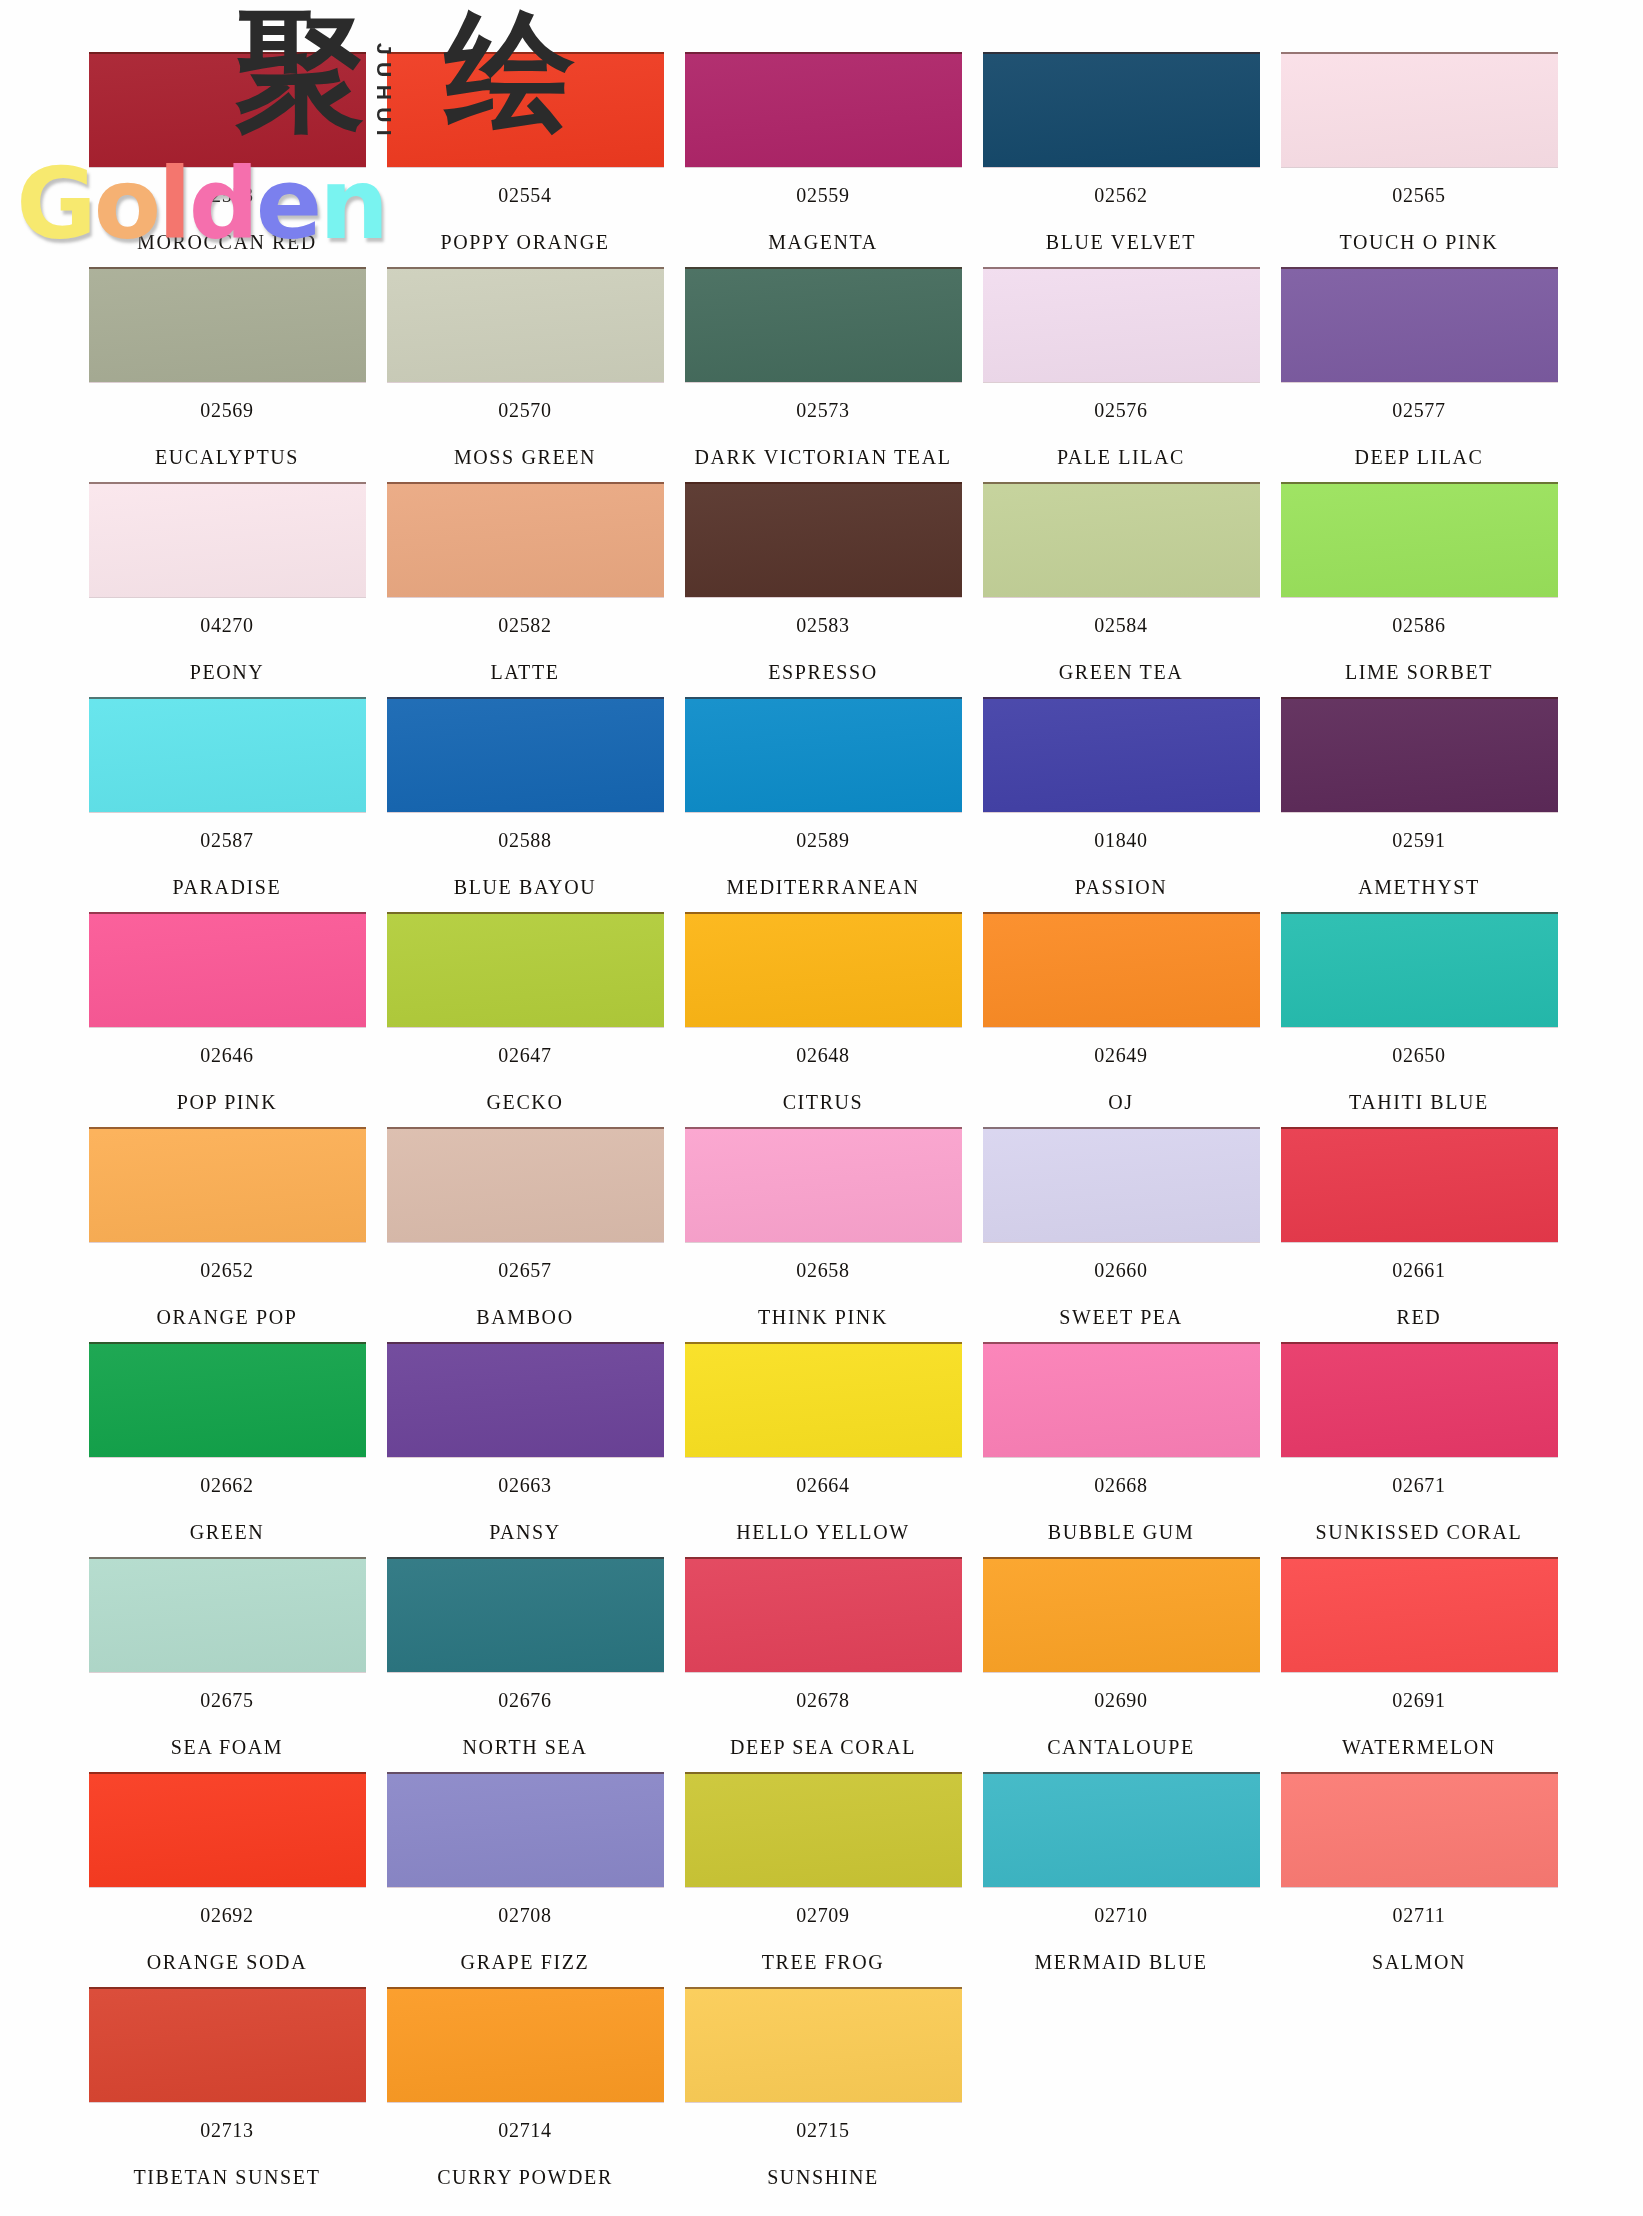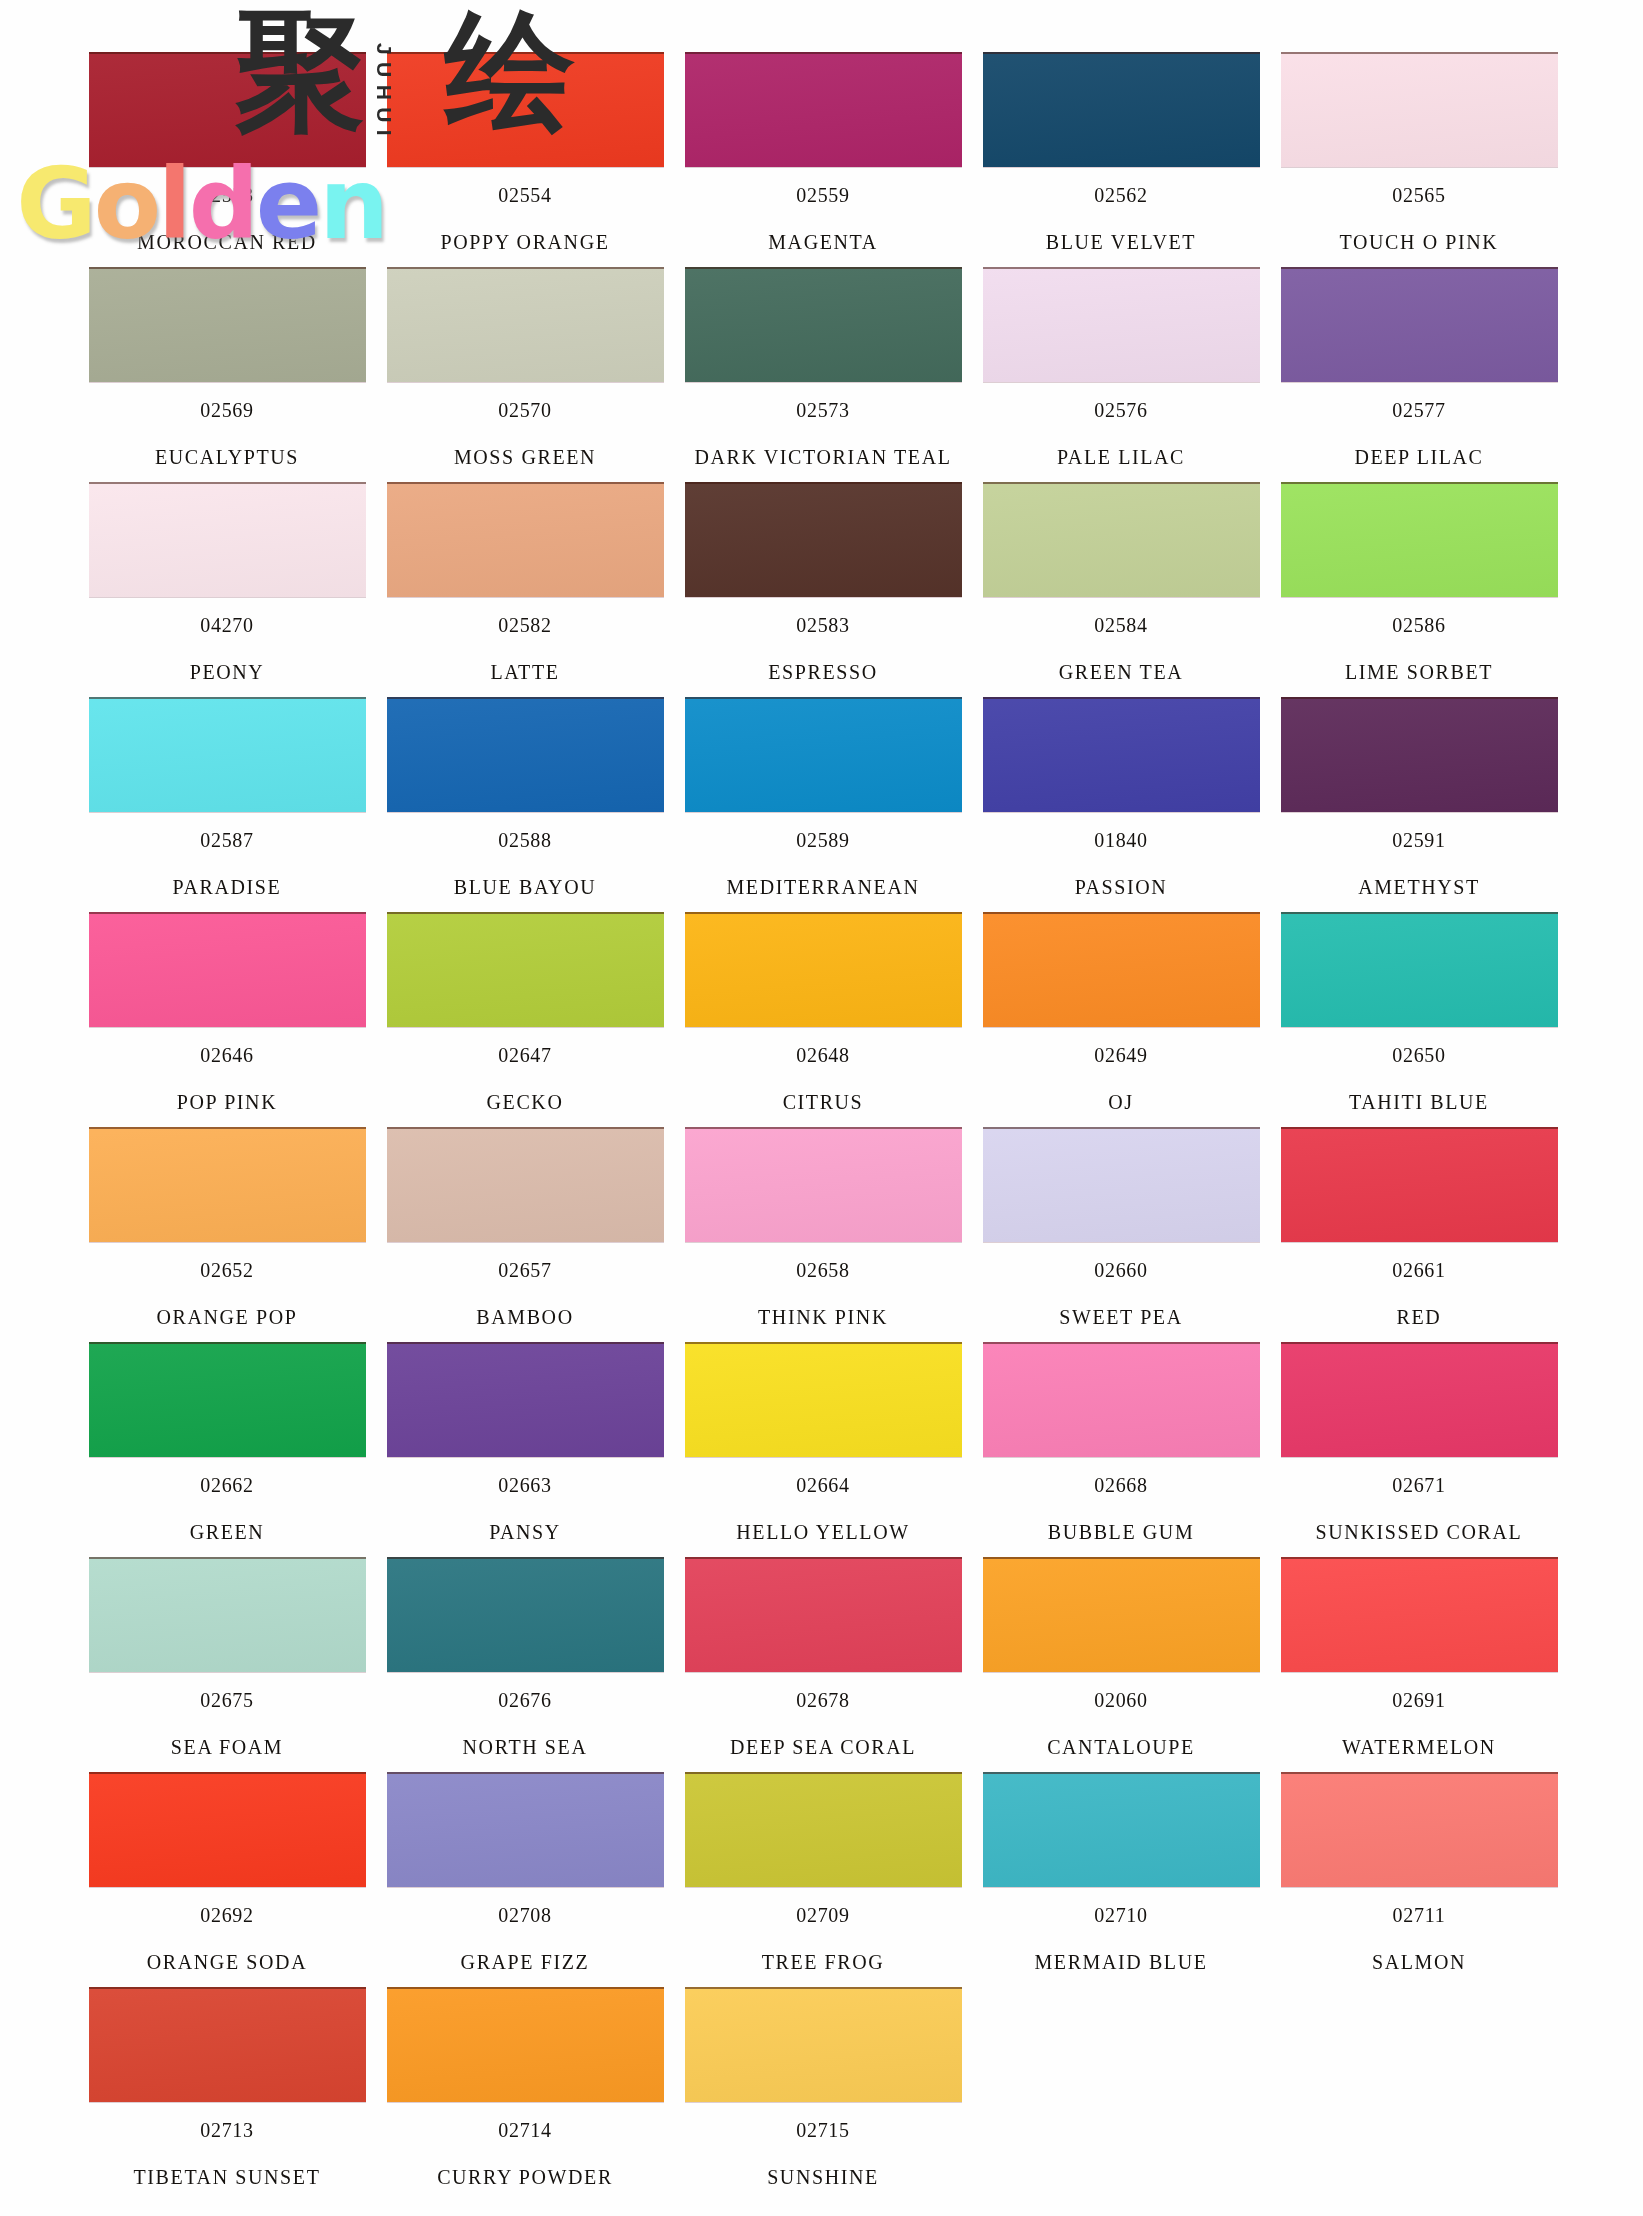--- a/index.html
+++ b/index.html
@@ -321,21 +321,21 @@
         <div class="swatch-code">02676</div>
         <div class="swatch-name">NORTH SEA</div>
       </div>
       <div class="swatch-cell">
         <div class="swatch-chip" style="background: rgb(226, 65, 89);"></div>
         <div class="swatch-code">02678</div>
         <div class="swatch-name">DEEP SEA CORAL</div>
       </div>
       <div class="swatch-cell">
         <div class="swatch-chip" style="background: rgb(251, 162, 37);"></div>
-        <div class="swatch-code">02060</div>
+        <div class="swatch-code">02690</div>
         <div class="swatch-name">CANTALOUPE</div>
       </div>
       <div class="swatch-cell">
         <div class="swatch-chip" style="background: rgb(251, 74, 75);"></div>
         <div class="swatch-code">02691</div>
         <div class="swatch-name">WATERMELON</div>
       </div>
       <div class="swatch-cell">
         <div class="swatch-chip" style="background: rgb(249, 58, 31);"></div>
         <div class="swatch-code">02692</div>

